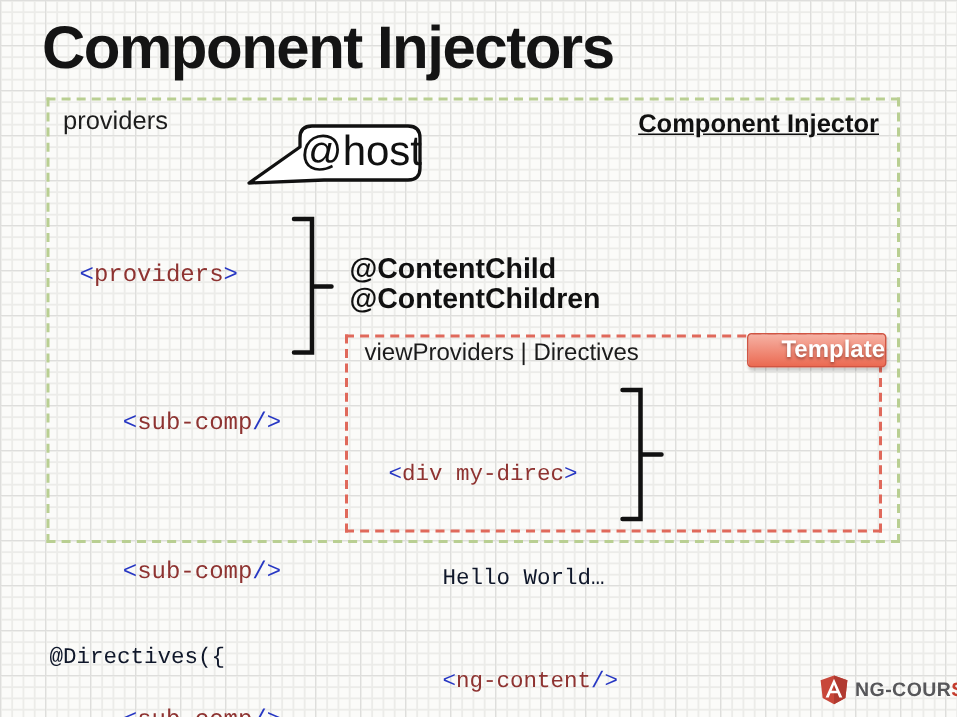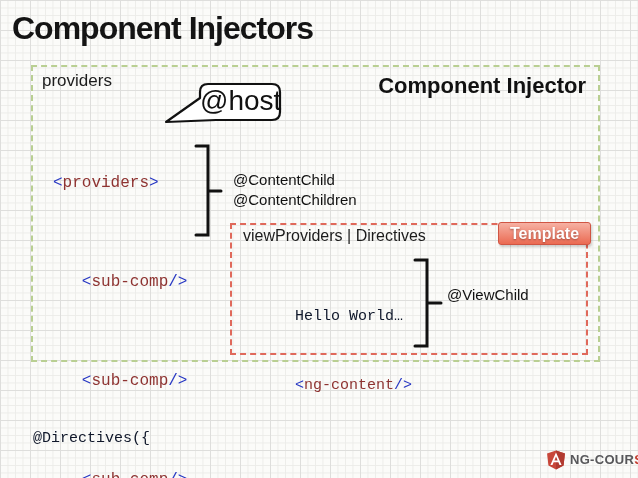--- a/index.html
+++ b/index.html
@@ -10,38 +10,38 @@
     overflow:hidden;
     background-color:#fbfbf9;
     background-image:
       linear-gradient(#dededc 1px, transparent 1px),
       linear-gradient(90deg, #dededc 1px, transparent 1px),
       linear-gradient(#ecece9 1px, transparent 1px),
       linear-gradient(90deg, #ecece9 1px, transparent 1px);
     background-size: 30px 30px, 30px 30px, 7.5px 7.5px, 7.5px 7.5px;
   }
   .title {
-    position:absolute; left:12px; top:10px;
-    font-size:32px; font-weight:bold; letter-spacing:-1px; color:#141414;
+    position:absolute; left:28px; top:10px;
+    font-size:40px; font-weight:bold; letter-spacing:-1px; color:#141414;
   }
   .outer-box {
     position:absolute; left:31px; top:65px; width:569px; height:297px;
     border:2px dashed #b9cf92;
   }
   .inner-box {
     position:absolute; left:230px; top:223px; width:358px; height:132px;
     border:2px dashed #e0695b;
   }
   .lbl-providers {
     position:absolute; left:42px; top:71px;
     font-size:17px; color:#1c1c1c;
   }
   .lbl-component-injector {
     position:absolute; right:52px; top:73px;
-    font-size:22px; font-weight:bold; color:#111;
+    font-size:17px; font-weight:bold; color:#111;text-decoration:underline;
   }
   .lbl-viewproviders {
     position:absolute; left:243px; top:227px;
     font-size:16px; color:#1c1c1c;
   }
   .code {
     position:absolute;
     font-family:"Liberation Mono", monospace;
     white-space:pre; color:#1c1c1c;
   }
@@ -49,28 +49,28 @@
   .code-view    { left:259px; top:259px; font-size:15px; line-height:23px; }
   .code-bottom  { left:33px;  top:384px; font-size:15px; line-height:22px; }
   .tk-b { color:#2737c3; }
   .tk-m { color:#8e3331; }
   .tk-d { color:#0f172a; }
   .overlay-svg { position:absolute; left:0; top:0; width:638px; height:478px; pointer-events:none; }
   .host-label {
     position:absolute; left:200px; top:88px; width:80px;
     text-align:center; font-size:28px; line-height:26px; color:#111;
   }
-  .anno { position:absolute; font-size:15px; font-weight:normal; color:#111; }
+  .anno { position:absolute; font-size:19px; font-weight:bold; color:#111; }
   .anno-content { left:233px; top:170px; line-height:20px; }
   .anno-view    { left:447px; top:284px; line-height:22px; }
   .template-badge {
     position:absolute; left:498px; top:222px; width:93px; height:23px;
     background:linear-gradient(#f6b1a3, #eb6a52);
     border:1px solid #d05543; border-radius:3px;
-    color:#fff; font-weight:bold; font-size:16px; text-align:center; line-height:21px;
+    color:#fff; font-weight:bold; font-size:16px; text-align:right; line-height:21px;
     text-shadow:0 1px 2px rgba(110,45,35,.6);
     box-shadow:1px 2px 2px rgba(0,0,0,.18);
   }
   .logo { position:absolute; left:544px; top:447px; display:flex; align-items:center; gap:2px; }
   .logo-text { font-size:13px; font-weight:bold; color:#57575a; letter-spacing:.3px; white-space:nowrap; }
   .logo-text .s-red { color:#c43c2d; }
 </style>
 </head>
 <body>
 
@@ -100,27 +100,27 @@
 <div class="anno anno-content">
   <div>@ContentChild</div>
   <div>@ContentChildren</div>
 </div>
 
 <div class="inner-box"></div>
 <div class="lbl-viewproviders">viewProviders | Directives</div>
 <div class="template-badge">Template</div>
 
 <div class="code code-view">
+  <div><span class="tk-b">&lt;</span><span class="tk-m">div</span><span class="tk-d"> </span><span class="tk-m">my-direc</span><span class="tk-b">&gt;</span></div>
   <div><span class="tk-d">    Hello World…</span></div>
   <div><span class="tk-d">    </span><span class="tk-b">&lt;</span><span class="tk-m">ng-content</span><span class="tk-b">/&gt;</span></div>
   
 </div>
 
 <div class="anno anno-view">
-  <div>@ViewChild</div>
 </div>
 
 <div class="code code-bottom">
   <div><span class="tk-d">@Directives({</span></div>
   
   
   
 </div>
 
 <div class="logo">

